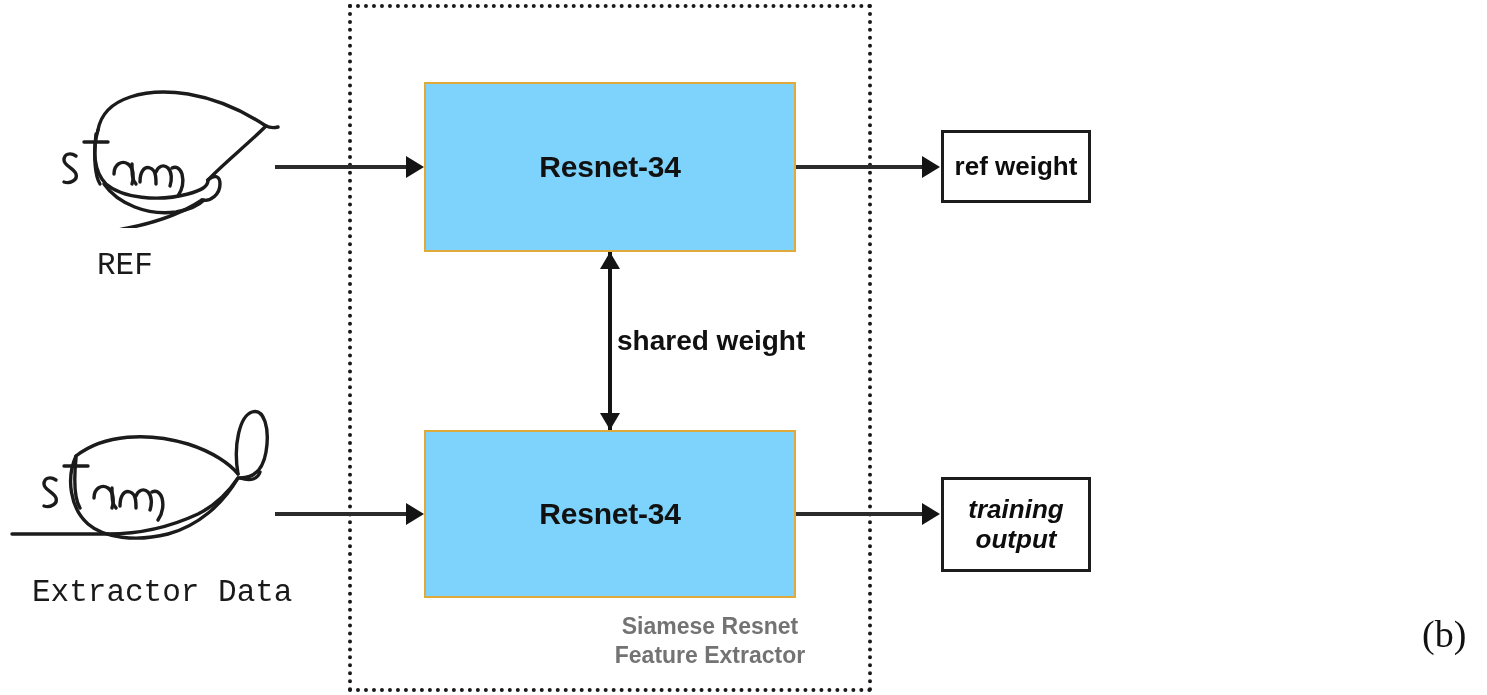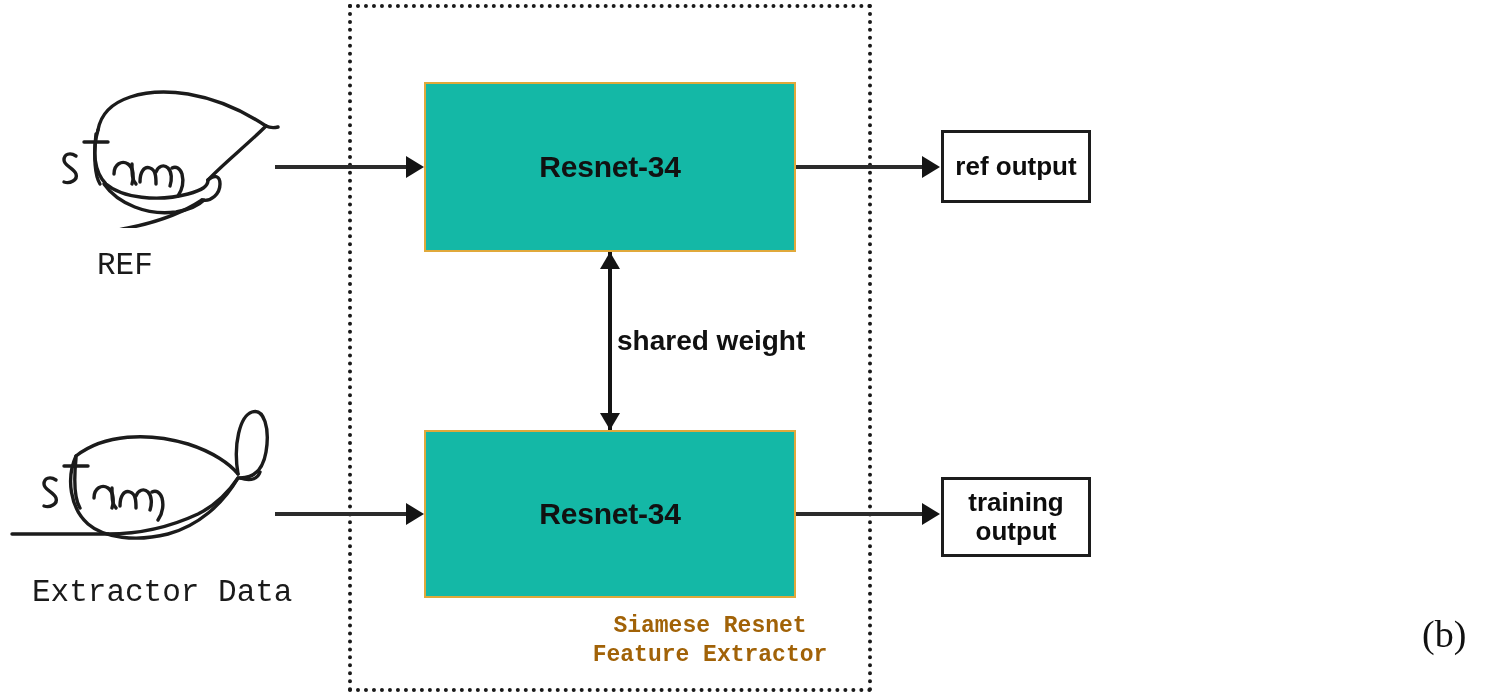--- a/index.html
+++ b/index.html
@@ -23,21 +23,21 @@
     top: 4px;
     width: 524px;
     height: 688px;
     border: 4px dotted #1a1a1a;
     box-sizing: border-box;
   }
 
   
   .resnet-block {
     position: absolute;
-    background: #14b8a6;
+    background: #7dd3fc;
     border: 2px solid #E0A93B;
     box-sizing: border-box;
     display: flex;
     align-items: center;
     justify-content: center;
   }
   .resnet-block .resnet-label {
     font-family: "Liberation Sans", sans-serif;
     font-weight: bold;
     font-size: 30px;
@@ -60,21 +60,21 @@
   }
   .output-box .output-label {
     font-family: "Liberation Sans", sans-serif;
     font-weight: bold;
     font-size: 26px;
     line-height: 1.12;
     color: #0d0d0d;
     white-space: pre-line;
   }
   #ref-output-box      { left: 941px; top: 130px; width: 150px; height: 73px; }
-  #training-output-box { left: 941px; top: 477px; width: 150px; height: 80px; }
+  #training-output-box { left: 941px; top: 477px; width: 150px; height: 95px; font-style: italic; }
 
   
   .arrow-h {
     position: absolute;
     height: 4px;
     background: #2b2b2b;
   }
   .arrow-head-right {
     position: absolute;
     width: 0;
@@ -132,25 +132,25 @@
     white-space: nowrap;
   }
 
   
   #siamese-caption {
     position: absolute;
     left: 560px;
     top: 612px;
     width: 300px;
     text-align: center;
-    font-family: Liberation Mono, monospace;
+    font-family: Liberation Sans, sans-serif;
     font-weight: bold;
     font-size: 23px;
     line-height: 1.25;
-    color: #a16207;
+    color: #737373;
     white-space: pre-line;
   }
 
   
   .input-caption {
     position: absolute;
     font-family: Liberation Mono, monospace;
     font-size: 31px;
     color: #1a1a1a;
     white-space: nowrap;
@@ -238,21 +238,21 @@
   <div class="arrow-head-up"></div>
   <div class="arrow-head-down"></div>
   <div id="shared-weight-label">shared weight</div>
 
   <div class="arrow-h" id="arrow-ref-out"></div>
   <div class="arrow-head-right" id="arrow-ref-out-head"></div>
   <div class="arrow-h" id="arrow-train-out"></div>
   <div class="arrow-head-right" id="arrow-train-out-head"></div>
 
   <div class="output-box" id="ref-output-box">
-    <span class="output-label">ref output</span>
+    <span class="output-label">ref weight</span>
   </div>
   <div class="output-box" id="training-output-box">
     <span class="output-label">training
 output</span>
   </div>
 
   <div id="siamese-caption">Siamese Resnet
 Feature Extractor</div>
 
   <div id="subfigure-label">(b)</div>

